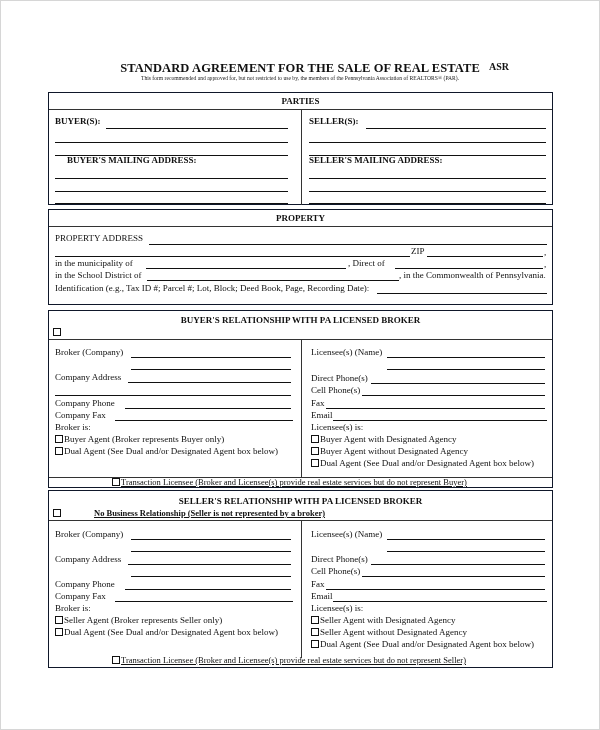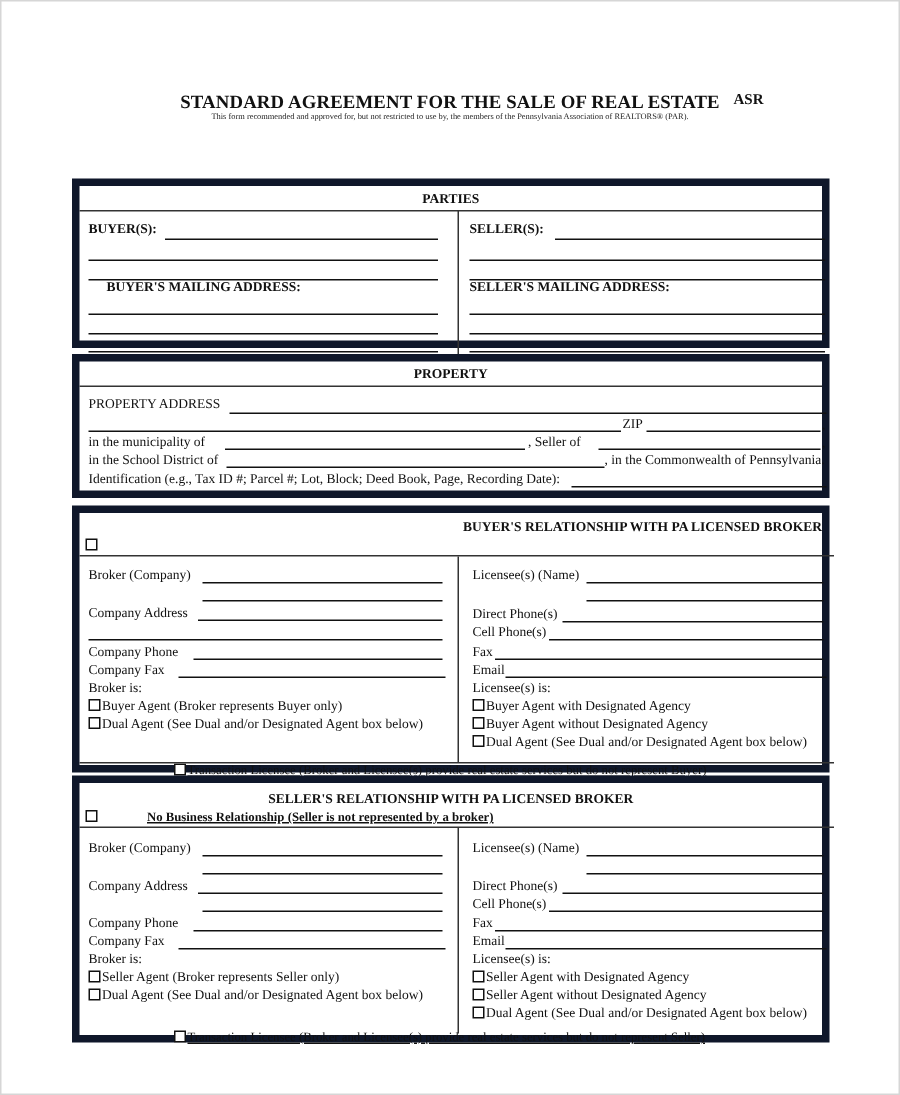--- a/index.html
+++ b/index.html
@@ -6,21 +6,21 @@
   body {
     width:600px; height:730px; background:#ffffff; position:relative; overflow:hidden;
     font-family:"Liberation Serif", "DejaVu Serif", serif; color:#111;
   }
   .frame { position:absolute; left:0; top:0; width:598px; height:728px; border:1px solid #d6d6d6; }
   .abs { position:absolute; }
   .title { left:0; width:600px; top:61px; text-align:center; font-weight:bold; font-size:12.5px; letter-spacing:0.1px; }
   .asr { left:489px; top:61px; font-weight:bold; font-size:10px; }
   .subtitle { left:0; width:600px; top:75px; text-align:center; font-size:5.6px; color:#222; }
 
-  .box { position:absolute; border:5px solid #0f172a; box-sizing:border-box;margin-top:27px; }
+  .box { position:absolute; border:1px solid #0f172a; box-sizing:border-box; }
   .box-head { position:absolute; left:0; right:0; top:0; border-bottom:1px solid #333; text-align:center; font-weight:bold; font-size:9px; }
   .line { position:absolute; height:0; border-top:1px solid #111; }
   .t { position:absolute; font-size:9px; white-space:nowrap; }
   .tb { position:absolute; font-size:9px; font-weight:bold; white-space:nowrap; }
   .vline { position:absolute; width:0; border-left:1px solid #333; }
   .cb { position:absolute; width:8px; height:8px; border:1px solid #111; box-sizing:border-box; background:#fff; }
   .u { text-decoration:underline; }
 </style>
 </head>
 <body>
@@ -57,32 +57,32 @@
 <div class="box" style="left:48px; top:209px; width:505px; height:96px;">
   <div class="box-head" style="height:16px; line-height:16px; border-bottom:1px solid #333;">PROPERTY</div>
   <span class="t" style="left:6px; top:23px;">PROPERTY ADDRESS</span>
   <div class="line" style="left:100px; width:398px; top:34px;"></div>
   <div class="line" style="left:6px; width:355px; top:46px;"></div>
   <span class="t" style="left:362px; top:36px;">ZIP</span>
   <div class="line" style="left:378px; width:116px; top:46px;"></div>
   <span class="t" style="left:495px; top:37px;">,</span>
   <span class="t" style="left:6px; top:48px;">in the municipality of</span>
   <div class="line" style="left:97px; width:200px; top:58px;"></div>
-  <span class="t" style="left:299px; top:48px;">, Seller of</span>
+  <span class="t" style="left:299px; top:48px;">, Direct of</span>
   <div class="line" style="left:346px; width:148px; top:58px;"></div>
   <span class="t" style="left:495px; top:49px;">,</span>
   <span class="t" style="left:6px; top:60px;">in the School District of</span>
   <div class="line" style="left:98px; width:252px; top:70px;"></div>
   <span class="t" style="left:350px; top:60px;">, in the Commonwealth of Pennsylvania.</span>
   <span class="t" style="left:6px; top:73px;">Identification (e.g., Tax ID #; Parcel #; Lot, Block; Deed Book, Page, Recording Date):</span>
   <div class="line" style="left:328px; width:170px; top:83px;"></div>
 </div>
 
 <div class="box" style="left:48px; top:310px; width:505px; height:178px;">
-  <div class="tb" style="left:0; right:0; top:4px; text-align:right;">BUYER'S RELATIONSHIP WITH PA LICENSED BROKER</div>
+  <div class="tb" style="left:0; right:0; top:4px; text-align:center;">BUYER'S RELATIONSHIP WITH PA LICENSED BROKER</div>
   <div class="cb" style="left:4px; top:17px;"></div>
   <div class="line" style="left:0; width:503px; top:28px; border-top-color:#333;"></div>
   <div class="vline" style="left:252px; top:29px; height:137px;"></div>
 
   <span class="t" style="left:6px; top:36px;">Broker (Company)</span>
   <div class="line" style="left:82px; width:160px; top:46px;"></div>
   <div class="line" style="left:82px; width:160px; top:58px;"></div>
   <span class="t" style="left:6px; top:61px;">Company Address</span>
   <div class="line" style="left:79px; width:163px; top:71px;"></div>
   <div class="line" style="left:6px; width:236px; top:84px;"></div>

